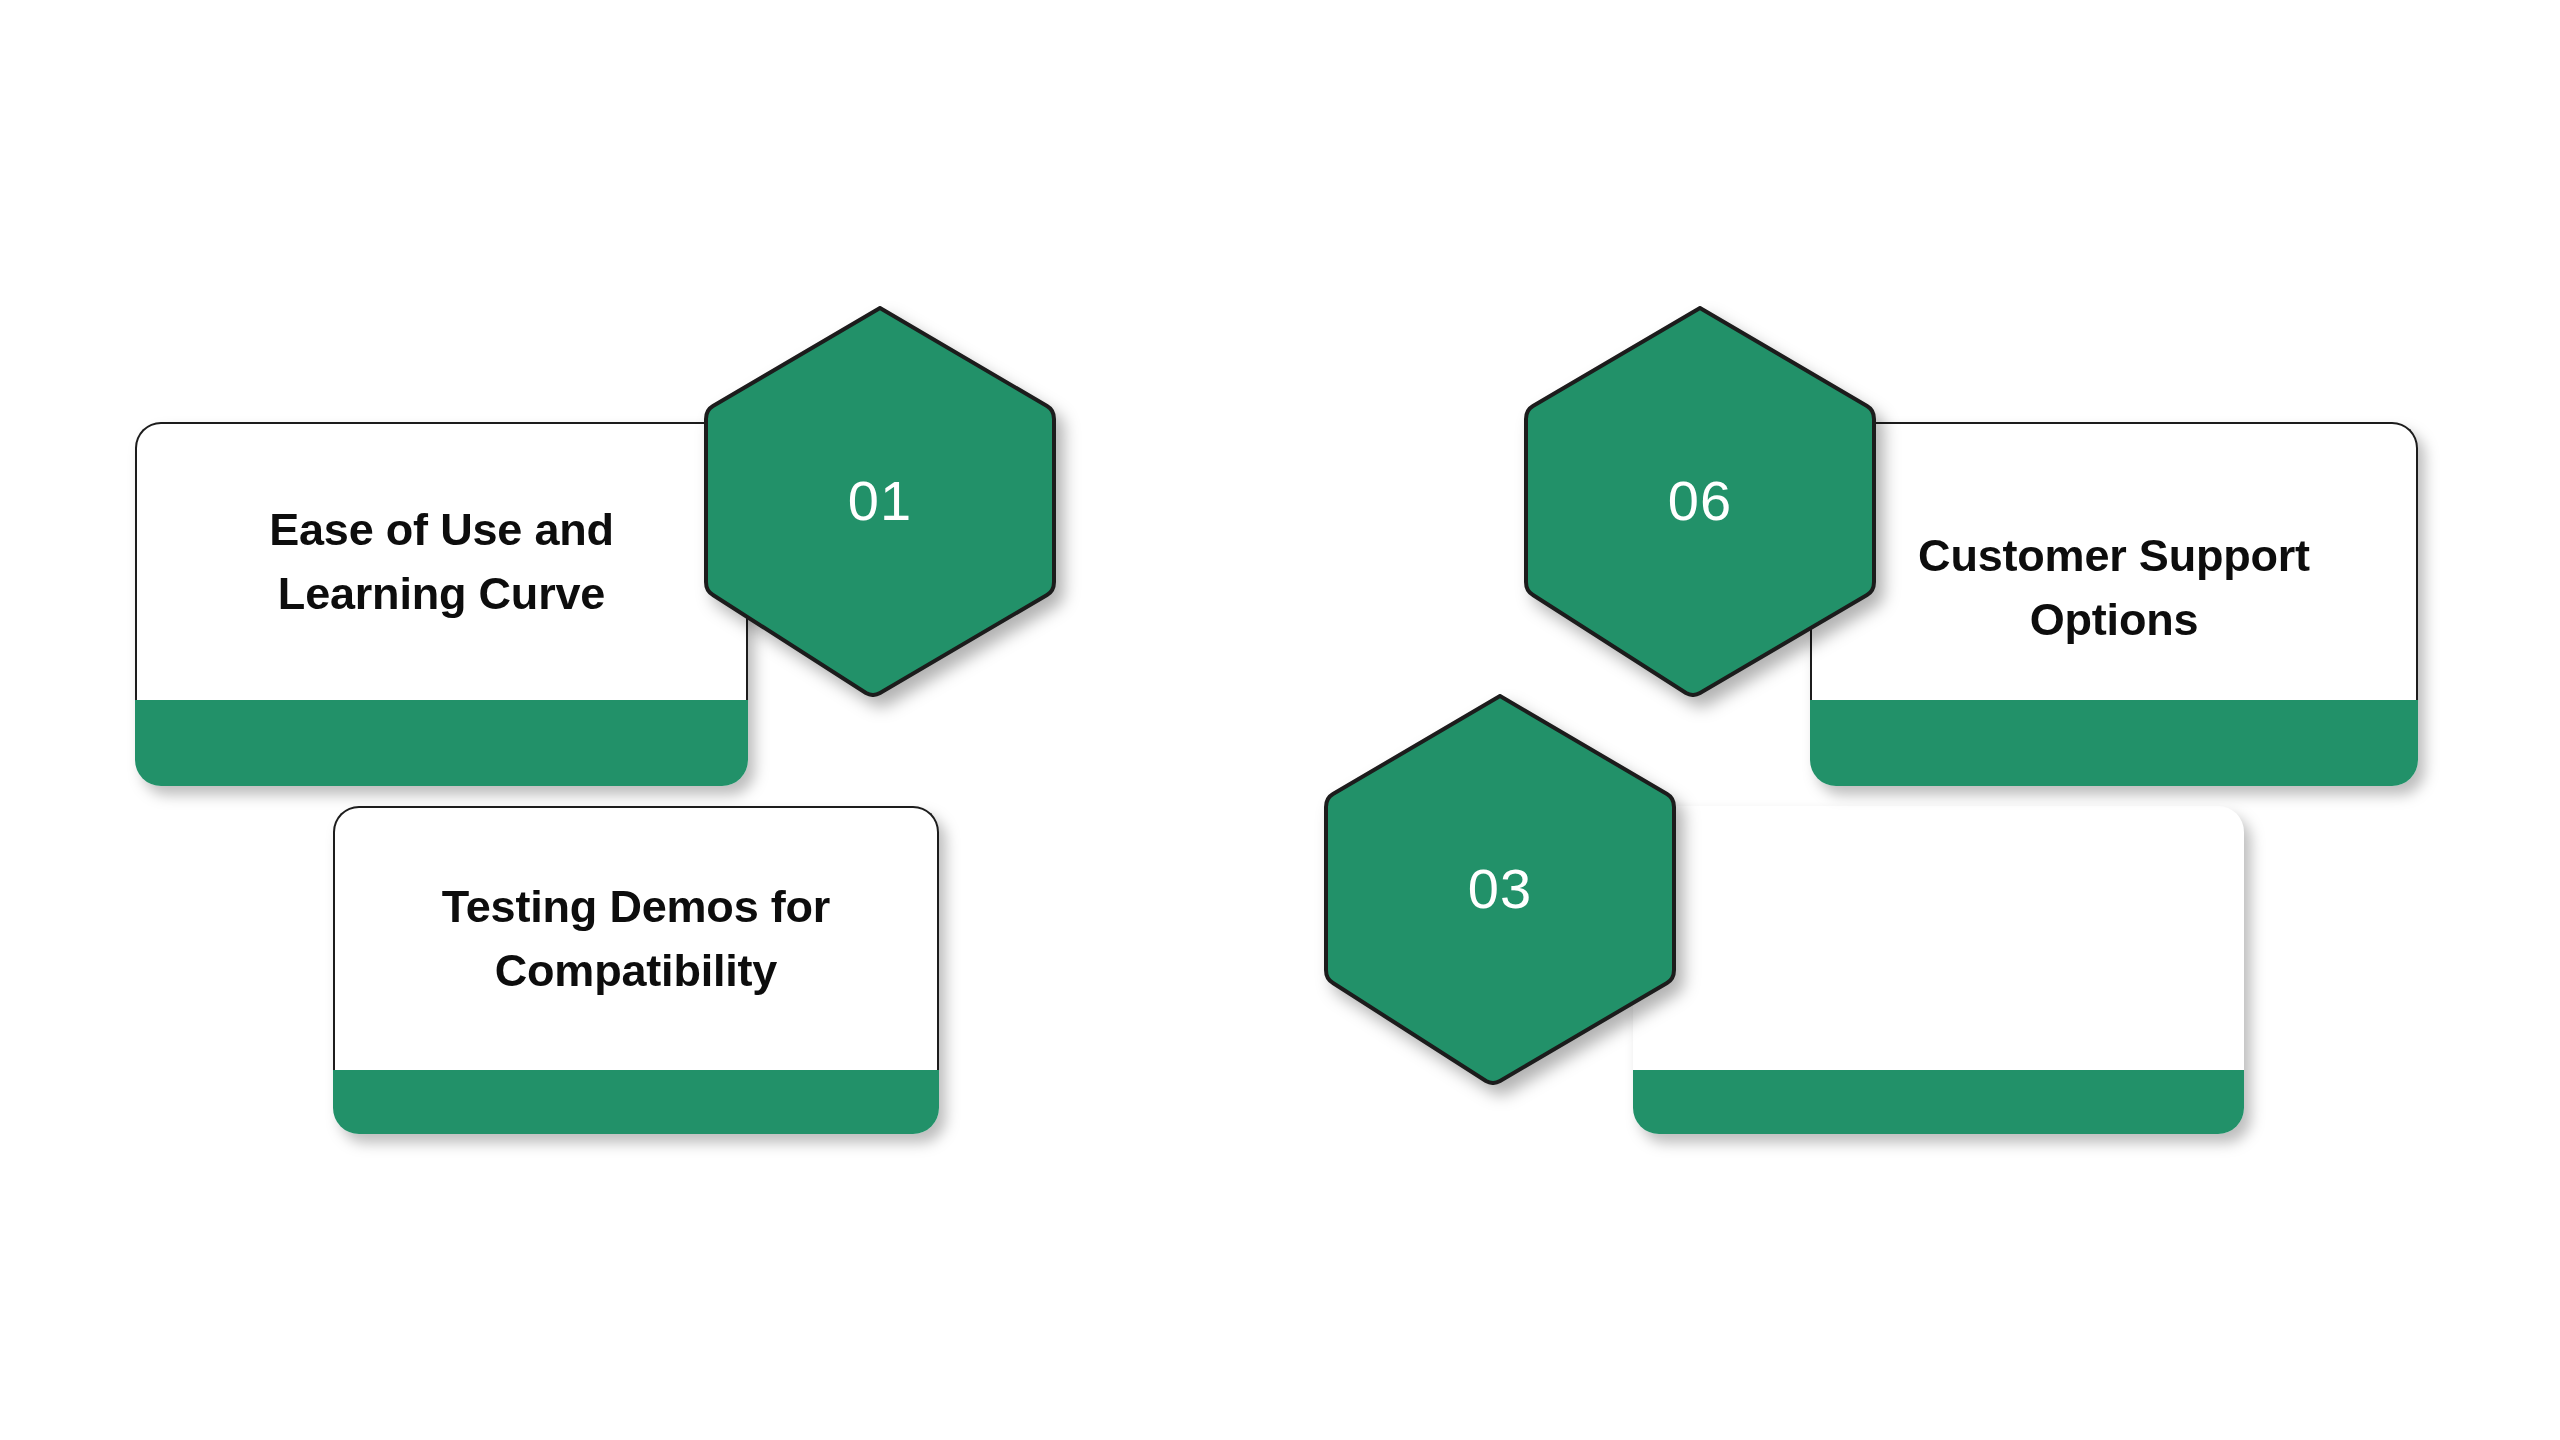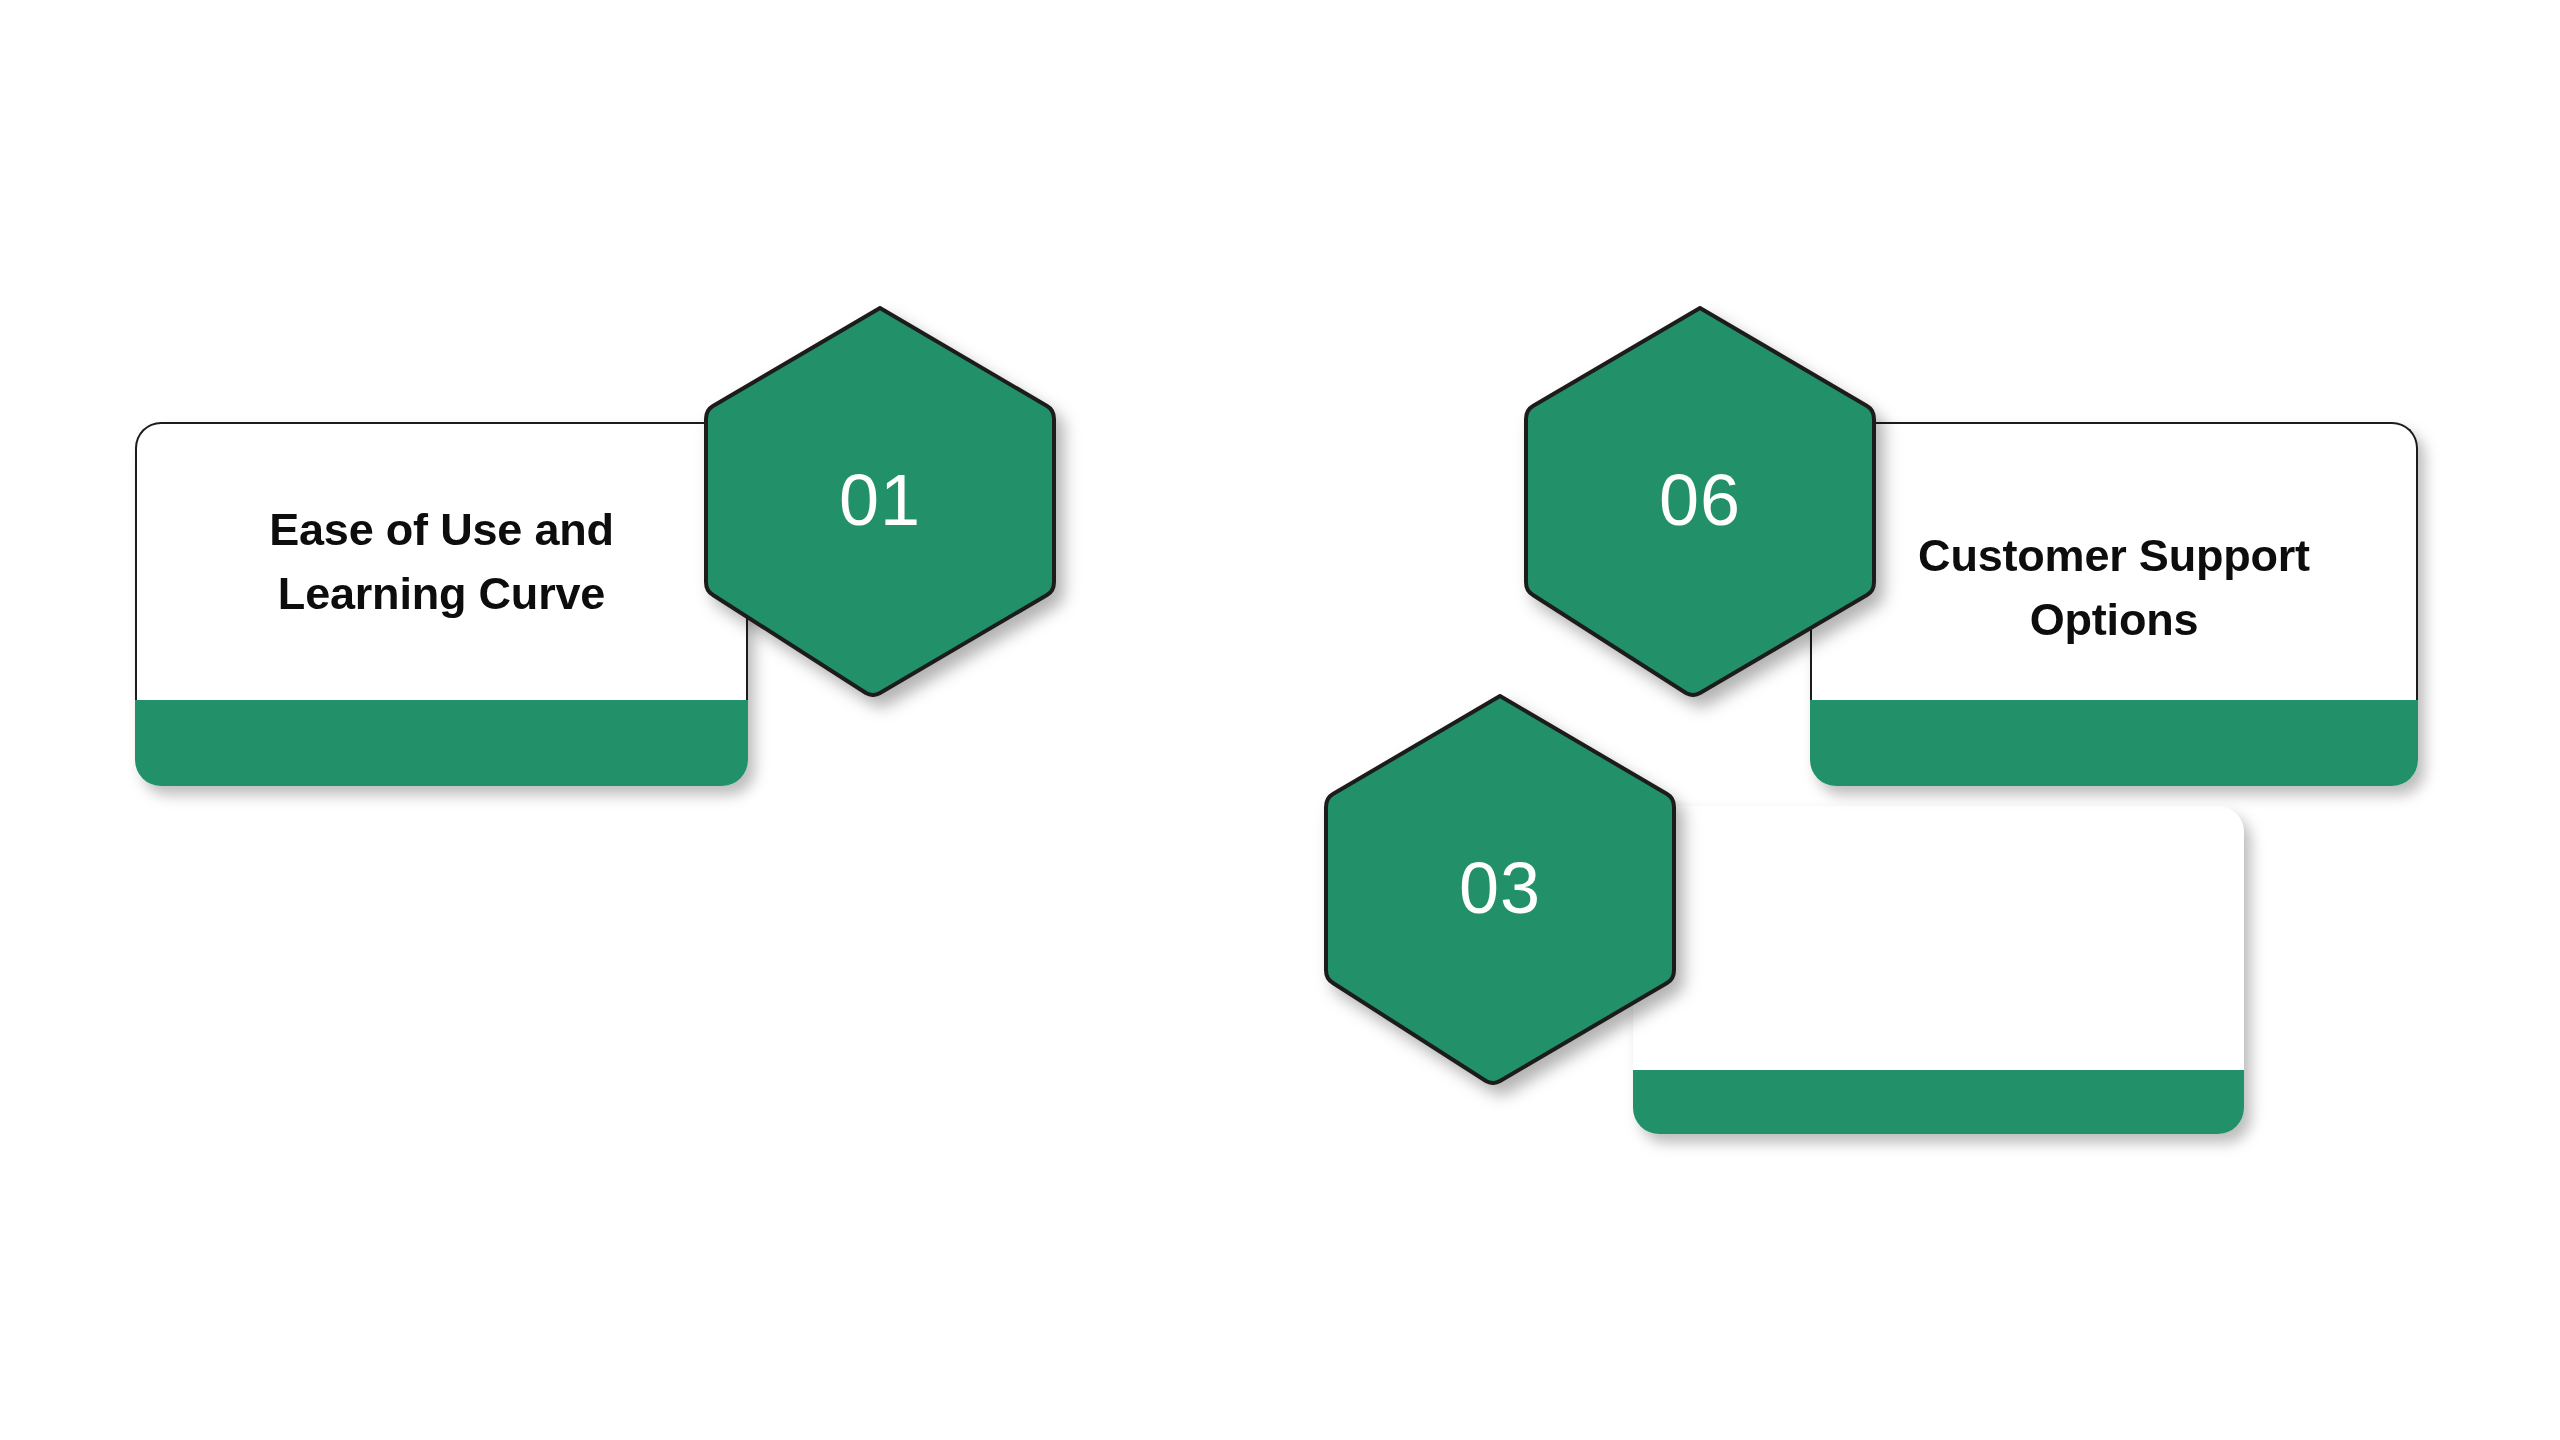--- a/index.html
+++ b/index.html
@@ -70,21 +70,21 @@
   .hex-num {
     position: absolute;
     left: 0;
     right: 0;
     top: 0;
     bottom: 0;
     display: flex;
     align-items: center;
     justify-content: center;
     color: #ffffff;
-    font-size: 72px;
+    font-size: 56px;
     font-weight: normal;
     letter-spacing: 1px;
     pointer-events: none;
   }
 </style>
 </head>
 <body>
 
 <div id="canvas">
 
@@ -96,20 +96,27 @@
     <div class="card-foot" id="card-foot-0" style="height: 86px; background: rgb(34, 145, 105);"></div>
   </div>
 
   <div class="hex" id="hex-0" style="left: 702px; top: 303.5px; width: 356px; height: 393px;">
     <svg id="hex-svg-0" viewBox="0 0 356 393" width="356" height="393" aria-hidden="true">
       <path id="hex-path-0" d="M178 4 L345 102 Q352 106 352 115 L352 278 Q352 287 345 291 L178 389 Q171 393 164 389 L11 291 Q4 287 4 278 L4 115 Q4 106 11 102 Z" fill="#229169" stroke="#1c1c1c" stroke-width="4" stroke-linejoin="round"></path>
     </svg>
     <div class="hex-num">01</div>
   </div>
 
+  <div class="card" id="card-1" style="left: 333px; top: 806px; width: 606px; height: 328px;">
+    <div class="card-body" id="card-body-1" style="height: 264px;">
+      <div class="card-title">Testing Demos for
+Compatibility</div>
+    </div>
+    <div class="card-foot" id="card-foot-1" style="height: 64px; background: rgb(34, 145, 105);"></div>
+  </div>
 
 
   <div class="card" id="card-2" style="left: 1633px; top: 806px; width: 611px; height: 328px;">
     <div class="card-foot" id="card-foot-2" style="height: 64px; background: rgb(34, 145, 105);"></div>
   </div>
 
   <div class="hex" id="hex-2" style="left: 1322px; top: 691.5px; width: 356px; height: 393px;">
     <svg id="hex-svg-2" viewBox="0 0 356 393" width="356" height="393" aria-hidden="true">
       <path id="hex-path-2" d="M178 4 L345 102 Q352 106 352 115 L352 278 Q352 287 345 291 L178 389 Q171 393 164 389 L11 291 Q4 287 4 278 L4 115 Q4 106 11 102 Z" fill="#229169" stroke="#1c1c1c" stroke-width="4" stroke-linejoin="round"></path>
     </svg>

